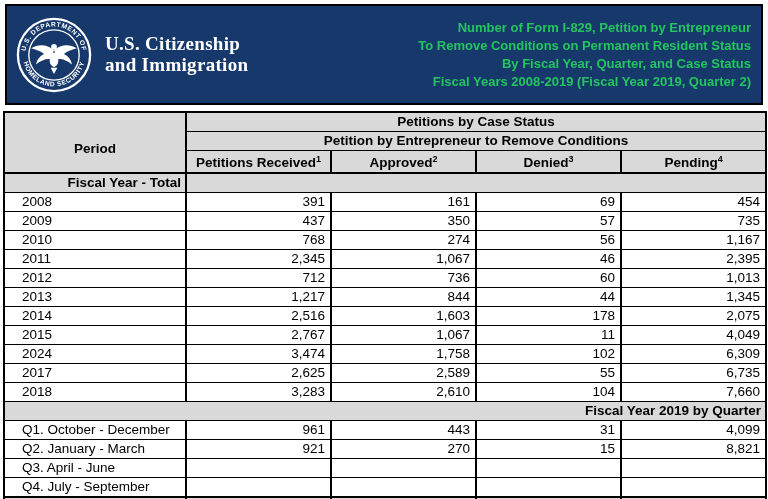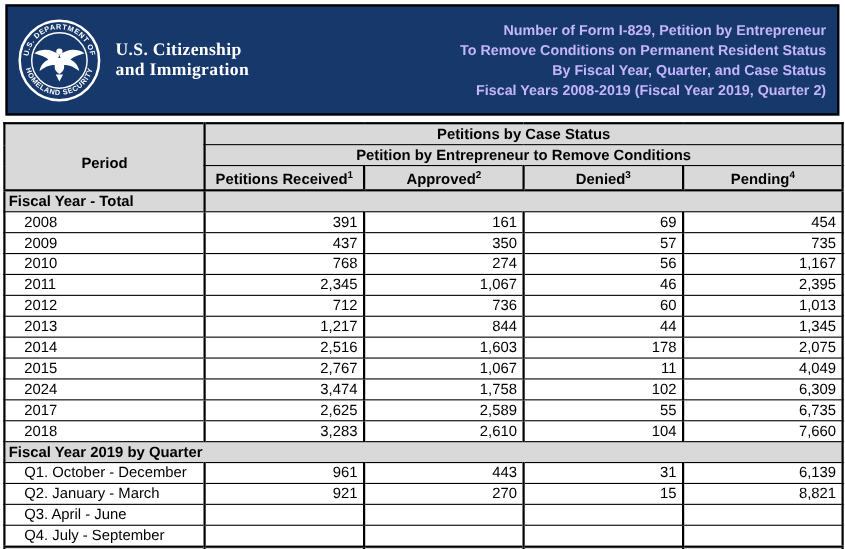--- a/index.html
+++ b/index.html
@@ -19,26 +19,26 @@
     border: 2px solid #000;
     display: flex; align-items: center; justify-content: space-between;
     padding: 0 10px 0 9px;
   }
   .banner-left { display: flex; align-items: center; gap: 13px; }
   .seal { width: 76px; height: 76px; flex: 0 0 auto; }
   .agency {
     color: #fff;
     font-family: "Liberation Serif", serif;
     font-weight: bold;
-    font-size: 16px;
+    font-size: 19px;
     line-height: 1.1;
     letter-spacing: 0.3px;
   }
   .report-title {
-    color: #c4b5fd;
+    color: #22c55e;
     font-weight: bold;
     font-size: 13px;
     line-height: 18px;
     text-align: right;
   }
 
   
   table {
     width: 762px;
     border-collapse: collapse;
@@ -59,21 +59,21 @@
   .period-head { border-right-width: 2px; }
 
   thead th { background: #D9D9D9; font-weight: bold; text-align: center; }
   .group-head { height: 18px; line-height: 18px; }
   .period-head { vertical-align: bottom; padding-bottom: 16px; }
   .col-head { height: 22px; vertical-align: bottom; padding-bottom: 2px; border-bottom: 2px solid #000; }
   .col-head sup { font-size: 9px; line-height: 0; }
   .period-head { border-bottom: 2px solid #000; }
 
   tbody td { height: 18px; line-height: 18px; background: #fff; }
-  .section-row td { background: #D9D9D9; font-weight: bold; text-align: left; padding-left: 3px; }
+  .section-row td { background: #D9D9D9; font-weight: bold; text-align: right; padding-left: 3px; }
   .period-cell { text-align: left; padding-left: 17px; }
   .num-cell { text-align: right; padding-right: 5px; }
   .total-row td {
     background: #D9D9D9; font-weight: bold;
     height: 19px; line-height: 19px;
     border-top: 2px solid #000;
   }
   .total-label { text-align: center; }
 </style>
 </head>
@@ -223,21 +223,21 @@
           <td class="num-cell">7,660</td>
         </tr>
         <tr class="section-row">
           <td class="sec-label" colspan="5">Fiscal Year 2019 by Quarter</td>
         </tr>
         <tr>
           <td class="period-cell">Q1. October - December</td>
           <td class="num-cell">961</td>
           <td class="num-cell">443</td>
           <td class="num-cell">31</td>
-          <td class="num-cell">6,139</td>
+          <td class="num-cell">4,099</td>
         </tr>
         <tr>
           <td class="period-cell">Q2. January - March</td>
           <td class="num-cell">921</td>
           <td class="num-cell">270</td>
           <td class="num-cell">15</td>
           <td class="num-cell">8,821</td>
         </tr>
         <tr>
           <td class="period-cell">Q3. April - June</td>

